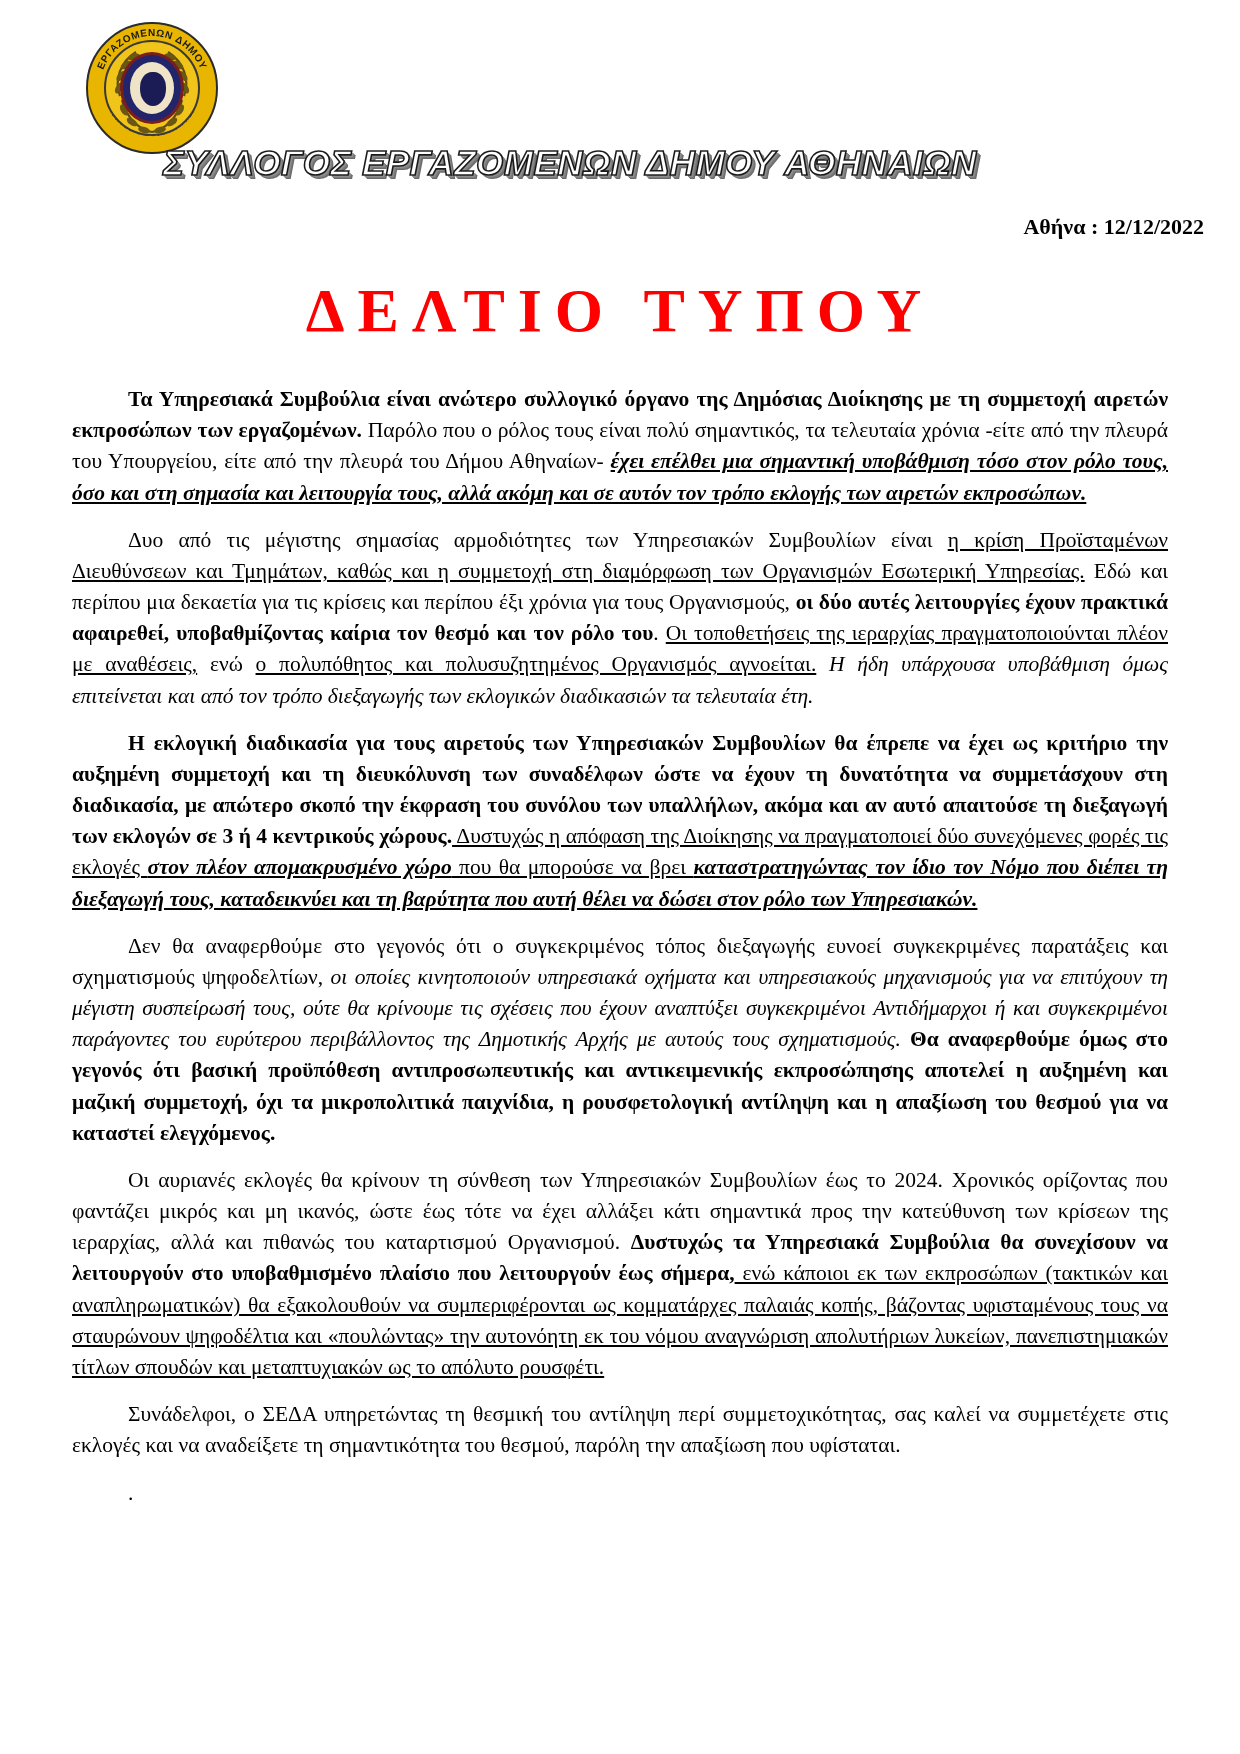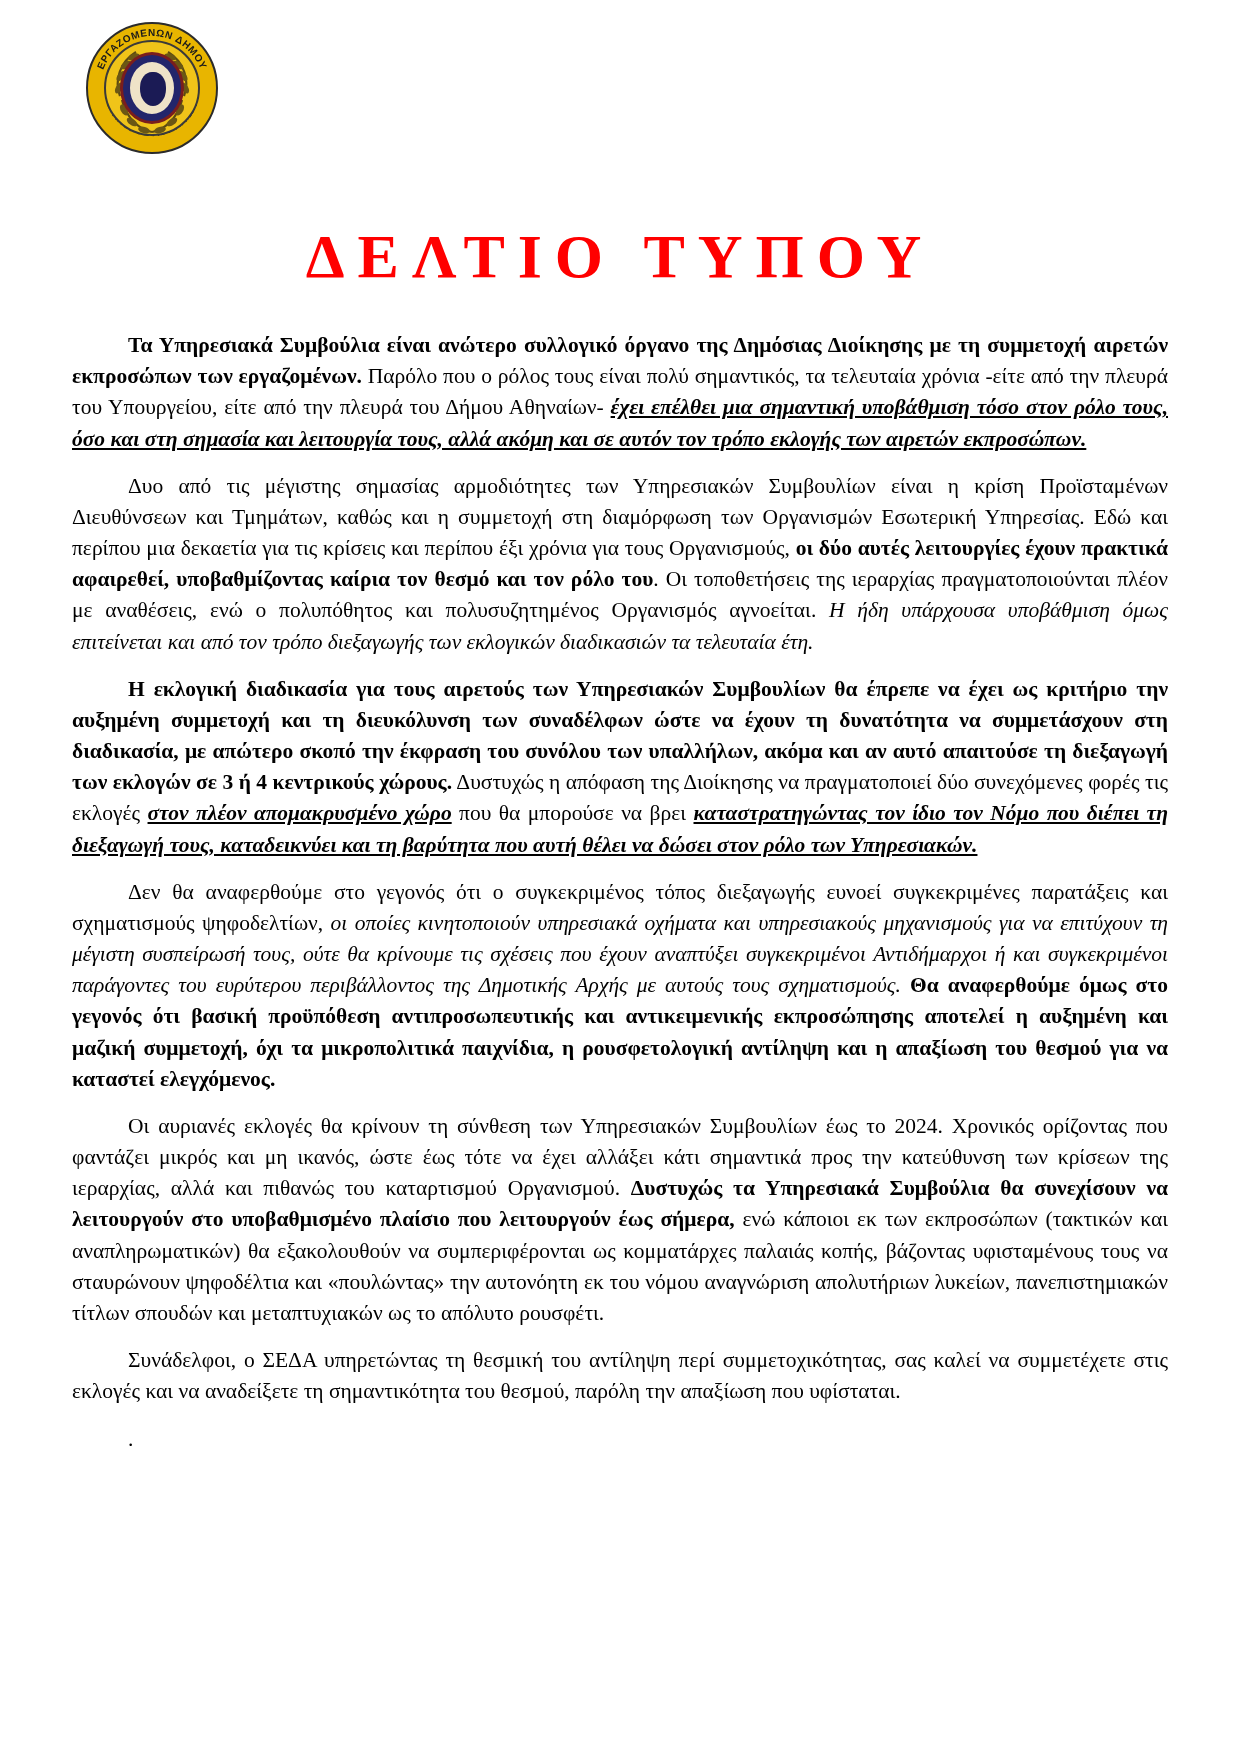--- a/index.html
+++ b/index.html
@@ -174,21 +174,21 @@
     text-indent: 56px;
     text-align: justify;
     font-size: 21.5px;
     line-height: 1.45;
     color: #000000;
   }
   p.para:last-child { margin-bottom: 0; }
 
   b, .b { font-weight: bold; margin-top: 11px; }
   i, .i { font-style: italic; }
-  u, .u { text-underline-offset: 2px; margin-top: 48px; }
+  u, .u { text-decoration: underline; text-underline-offset: 2px; margin-top: 48px; }
   .bu { font-weight: bold; text-decoration: underline; text-underline-offset: 2px; font-style: italic; }
 
   .trailing-dot {
     margin: 2px 0 0 0;
     text-indent: 56px;
     font-size: 21.5px;
     line-height: 1.45;
     color: #000000;
   }
 </style>
@@ -233,23 +233,25 @@
           <ellipse cx="72" cy="84" rx="6" ry="3.2" transform="rotate(145 72 84)"></ellipse>
           <ellipse cx="60" cy="92" rx="6" ry="3.2" transform="rotate(165 60 92)"></ellipse>
         </g>
       </svg>
       <div class="core"></div>
       <div class="core2"></div>
       <div class="head"></div>
     </div>
 
 
+    <div class="subwordmark">ΣΥΛΛΟΓΟΣ ΕΡΓΑΖΟΜΕΝΩΝ ΔΗΜΟΥ ΑΘΗΝΑΙΩΝ</div>
 
   </div>
 
+  <div class="date-line">Αθήνα :  12/12/2022</div>
 
   <div class="doc-title">ΔΕΛΤΙΟ ΤΥΠΟΥ</div>
 
   <div class="body-wrap">
 
     <p class="para">
       <b>Τα Υπηρεσιακά Συμβούλια είναι ανώτερο συλλογικό όργανο της Δημόσιας Διοίκησης με τη συμμετοχή αιρετών εκπροσώπων των εργαζομένων.</b><span> Παρόλο που ο ρόλος τους είναι πολύ σημαντικός, τα τελευταία χρόνια -είτε από την πλευρά του Υπουργείου, είτε από την πλευρά του Δήμου Αθηναίων- </span><span class="bu">έχει επέλθει μια σημαντική υποβάθμιση τόσο στον ρόλο τους, όσο και στη σημασία και λειτουργία τους, αλλά ακόμη και σε αυτόν τον τρόπο εκλογής των αιρετών εκπροσώπων.</span>
     </p>
 
     <p class="para">

